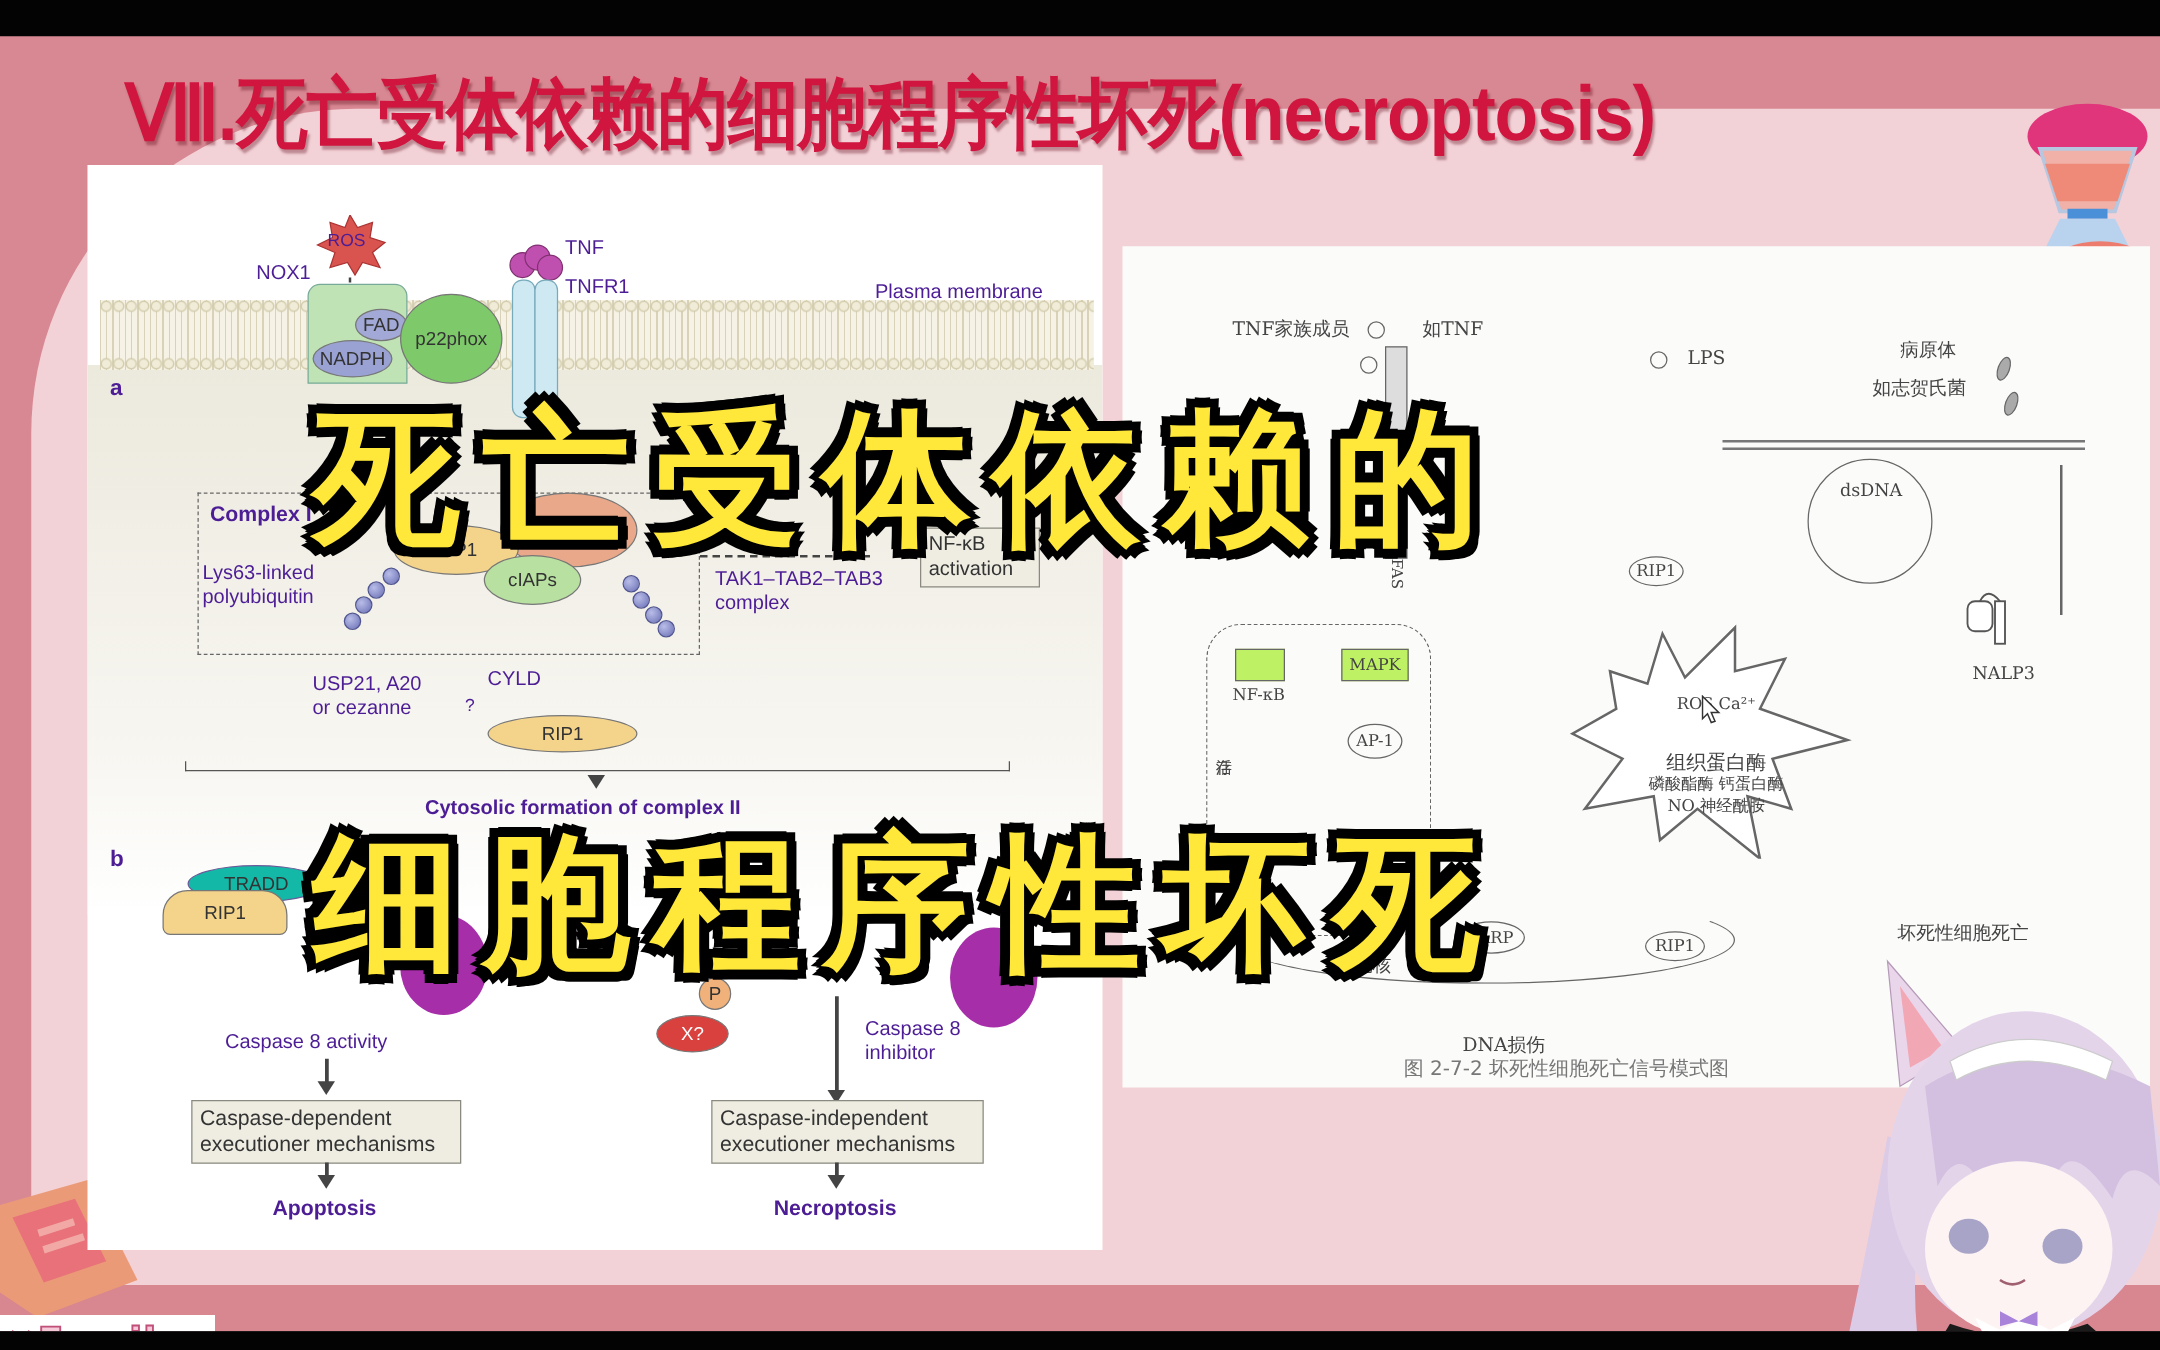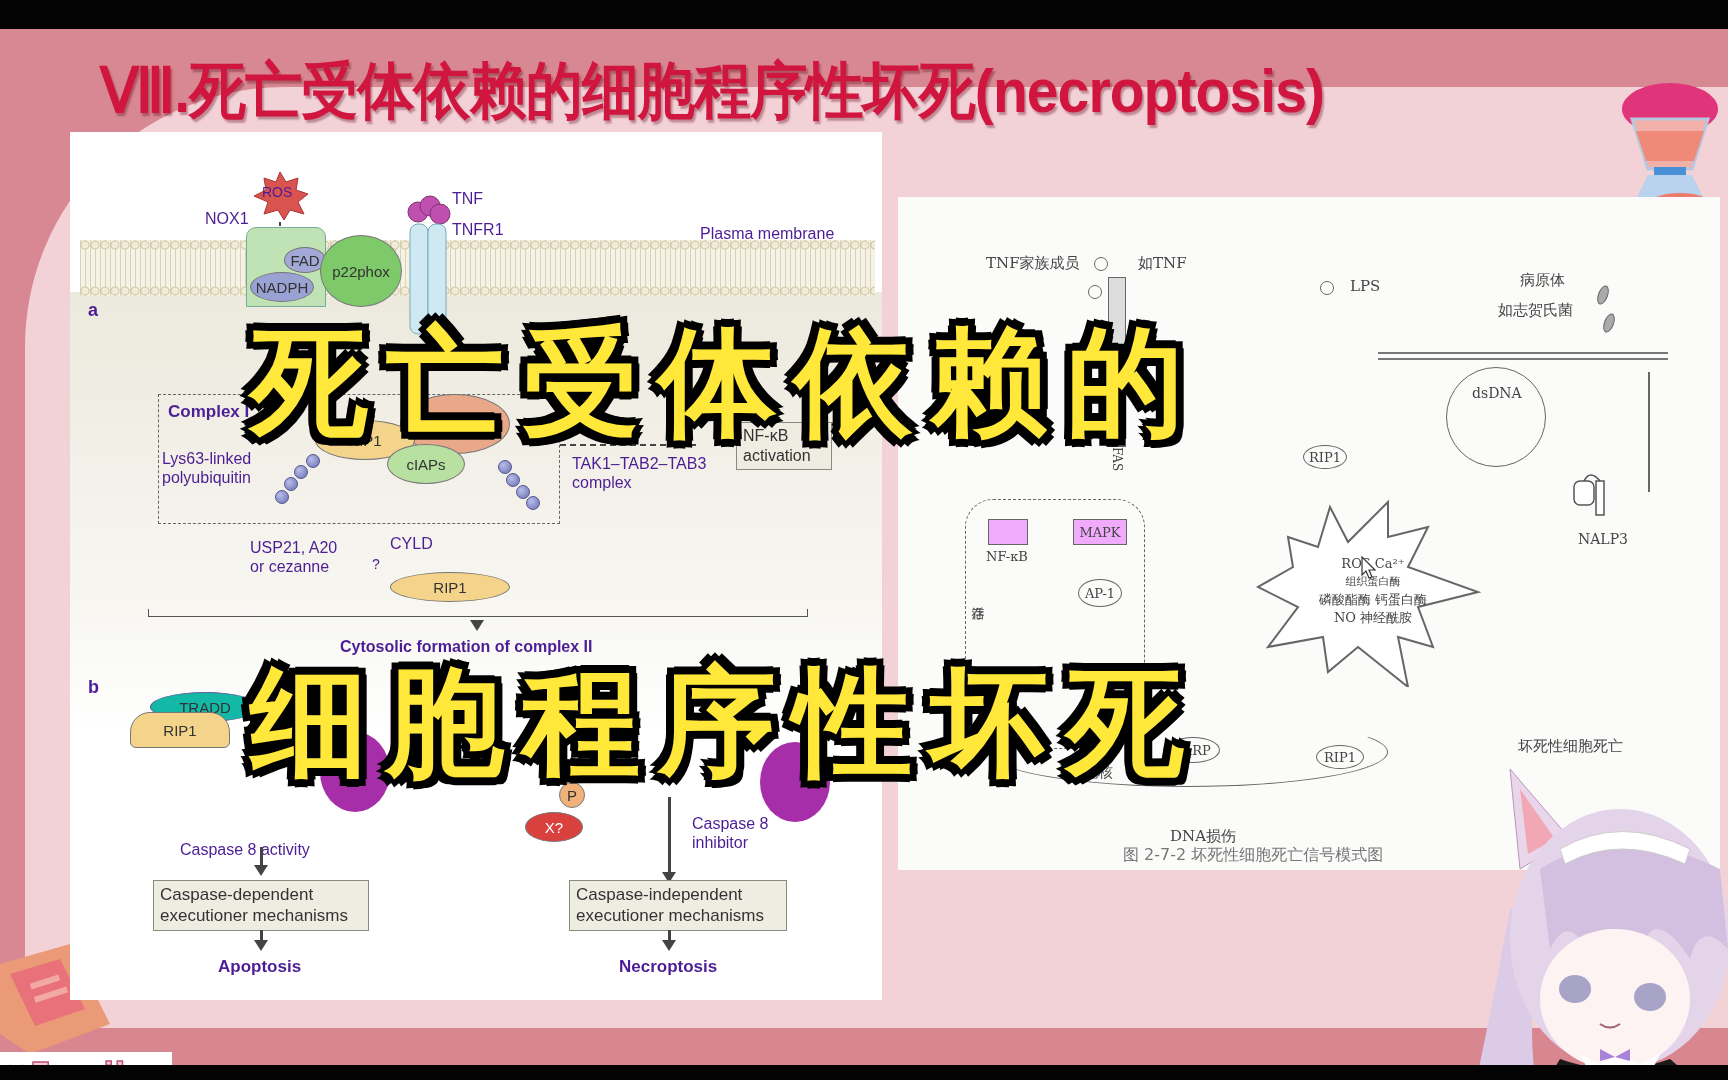--- a/index.html
+++ b/index.html
@@ -37,21 +37,21 @@
   .bead { position: absolute; width: 14px; height: 14px; border-radius: 50%; background: radial-gradient(circle at 35% 35%, #b8bde8, #6a6fb5); border: 1px solid #505590; }
   .caption { position: absolute; left: 14px; top: 842px; font-family: "Liberation Sans", sans-serif; font-size: 17.5px; color: #222; white-space: nowrap; }
   .caption b { font-weight: bold; }
 
   
   .fig-right { position: absolute; left: 898px; top: 168px; width: 822px; height: 673px; background: #fbfbfa; overflow: hidden; }
   .fig-right .lbl { font-family: "DejaVu Serif", serif; color: #444; font-size: 15px; }
   .thinline { position: absolute; height: 2px; background: #777; }
   .circle-s { position: absolute; width: 14px; height: 14px; border-radius: 50%; border: 1.5px solid #666; }
   .r-oval { position: absolute; border: 1.5px solid #666; border-radius: 50%; font-family: "DejaVu Serif", serif; font-size: 13px; color: #444; display: flex; align-items: center; justify-content: center; }
-  .r-box { position: absolute; border: 1.5px solid #666; font-family: "DejaVu Serif", serif; font-size: 13px; color: #444; display: flex; align-items: center; justify-content: center; background: #f0abfc; }
+  .r-box { position: absolute; border: 1.5px solid #666; font-family: "DejaVu Serif", serif; font-size: 13px; color: #444; display: flex; align-items: center; justify-content: center; background: #bef264; }
   .r-caption { position: absolute; left: 225px; top: 648px; font-family: "DejaVu Sans", sans-serif; font-size: 16px; color: #777; white-space: nowrap; }
 
   
   .overlay { position: absolute; font-family: "DejaVu Sans", sans-serif; font-weight: bold; color: #ffe83a; white-space: nowrap; letter-spacing: 18px;
     -webkit-text-stroke: 3px #000;
     text-shadow:
       0 0 0 #000, 5px 0 0 #000, -5px 0 0 #000, 0 5px 0 #000, 0 -5px 0 #000,
       4px 4px 0 #000, -4px -4px 0 #000, 4px -4px 0 #000, -4px 4px 0 #000,
       8px 0 0 #000, -8px 0 0 #000, 0 8px 0 #000, 0 -8px 0 #000,
       7px 7px 0 #000, -7px -7px 0 #000, 7px -7px 0 #000, -7px 7px 0 #000;
@@ -149,21 +149,21 @@
     <div style="position:absolute;left:78px;top:477px;width:660px;height:8px;border:1.5px solid #555;border-top:none;"></div>
     <div class="arrow-down" style="left:400px;top:488px;"></div>
     <div class="lbl bold" style="left:270px;top:505px;font-size:16px;">Cytosolic formation of complex II</div>
 
     <div class="lbl bold" style="left:18px;top:545px;font-size:18px;">b</div>
     <div class="oval" style="left:80px;top:560px;width:110px;height:30px;background:#14b8a6;border-color:#6a5a99;">TRADD</div>
     <div class="oval" style="left:60px;top:580px;width:100px;height:36px;background:#f4d38a;border-radius:20px 20px 6px 6px;">RIP1</div>
     <div style="position:absolute;left:250px;top:600px;width:70px;height:80px;background:#a62ea8;border-radius:50%;"></div>
     <div style="position:absolute;left:690px;top:610px;width:70px;height:80px;background:#a62ea8;border-radius:50%;"></div>
 
-    <div class="lbl" style="left:110px;top:708px;">Caspase 8 activity</div>
+    <div class="lbl" style="left:110px;top:692px;">Caspase 8 activity</div>
     <div class="oval" style="left:489px;top:650px;width:26px;height:26px;background:#f0b27a;">P</div>
     <div class="oval" style="left:455px;top:680px;width:58px;height:30px;background:#d9413f;color:#fff;">X?</div>
     <div class="vline" style="left:598px;top:665px;height:80px;"></div>
     <div class="arrow-down" style="left:592px;top:740px;"></div>
     <div class="lbl" style="left:622px;top:682px;width:100px;white-space:normal;">Caspase 8 inhibitor</div>
 
     <div class="vline" style="left:190px;top:715px;height:20px;"></div>
     <div class="arrow-down" style="left:184px;top:733px;"></div>
     <div class="box" style="left:83px;top:748px;width:216px;">Caspase-dependent executioner mechanisms</div>
     <div class="box" style="left:499px;top:748px;width:218px;">Caspase-independent executioner mechanisms</div>
@@ -210,21 +210,21 @@
     <div class="lbl" style="left:88px;top:352px;font-size:13px;">NF-κB</div>
     <div class="r-box" style="left:175px;top:322px;width:54px;height:26px;">MAPK</div>
     <div class="r-oval" style="left:180px;top:382px;width:44px;height:28px;">AP-1</div>
     <div class="lbl" style="left:72px;top:400px;font-size:13px;writing-mode:vertical-rl;">存活</div>
 
     <svg style="position:absolute;left:350px;top:300px;" width="240" height="190" viewBox="0 0 240 190">
       <polygon points="40,40 70,50 82,10 100,45 140,5 140,40 180,30 160,70 230,95 170,110 185,150 150,140 160,190 110,150 80,175 75,140 20,150 50,110 10,90 45,70" fill="#fff" stroke="#666" stroke-width="2"></polygon>
     </svg>
     <div style="position:absolute;left:395px;top:358px;width:160px;text-align:center;">
       <div class="lbl" style="position:static;font-size:13px;line-height:18px;">ROS Ca²⁺</div>
-      <div class="lbl" style="position:static;font-size:11px;line-height:18px;">组织蛋白酶</div>
+      <div class="lbl" style="position:static;font-size:16px;line-height:18px;margin-top:28px;">组织蛋白酶</div>
       <div class="lbl" style="position:static;font-size:13px;line-height:18px;">磷酸酯酶 钙蛋白酶</div>
       <div class="lbl" style="position:static;font-size:13px;line-height:18px;">NO 神经酰胺</div>
     </div>
 
     <div class="lbl" style="left:620px;top:540px;">坏死性细胞死亡</div>
     <div style="position:absolute;left:90px;top:520px;width:400px;height:70px;border:1.5px solid #666;border-radius:50%;border-top-color:transparent;"></div>
     <div class="lbl" style="left:170px;top:566px;">细胞核</div>
     <div class="r-oval" style="left:268px;top:540px;width:54px;height:26px;">PARP</div>
     <div class="r-oval" style="left:418px;top:548px;width:48px;height:24px;">RIP1</div>
     <div class="lbl" style="left:272px;top:630px;">DNA损伤</div>

